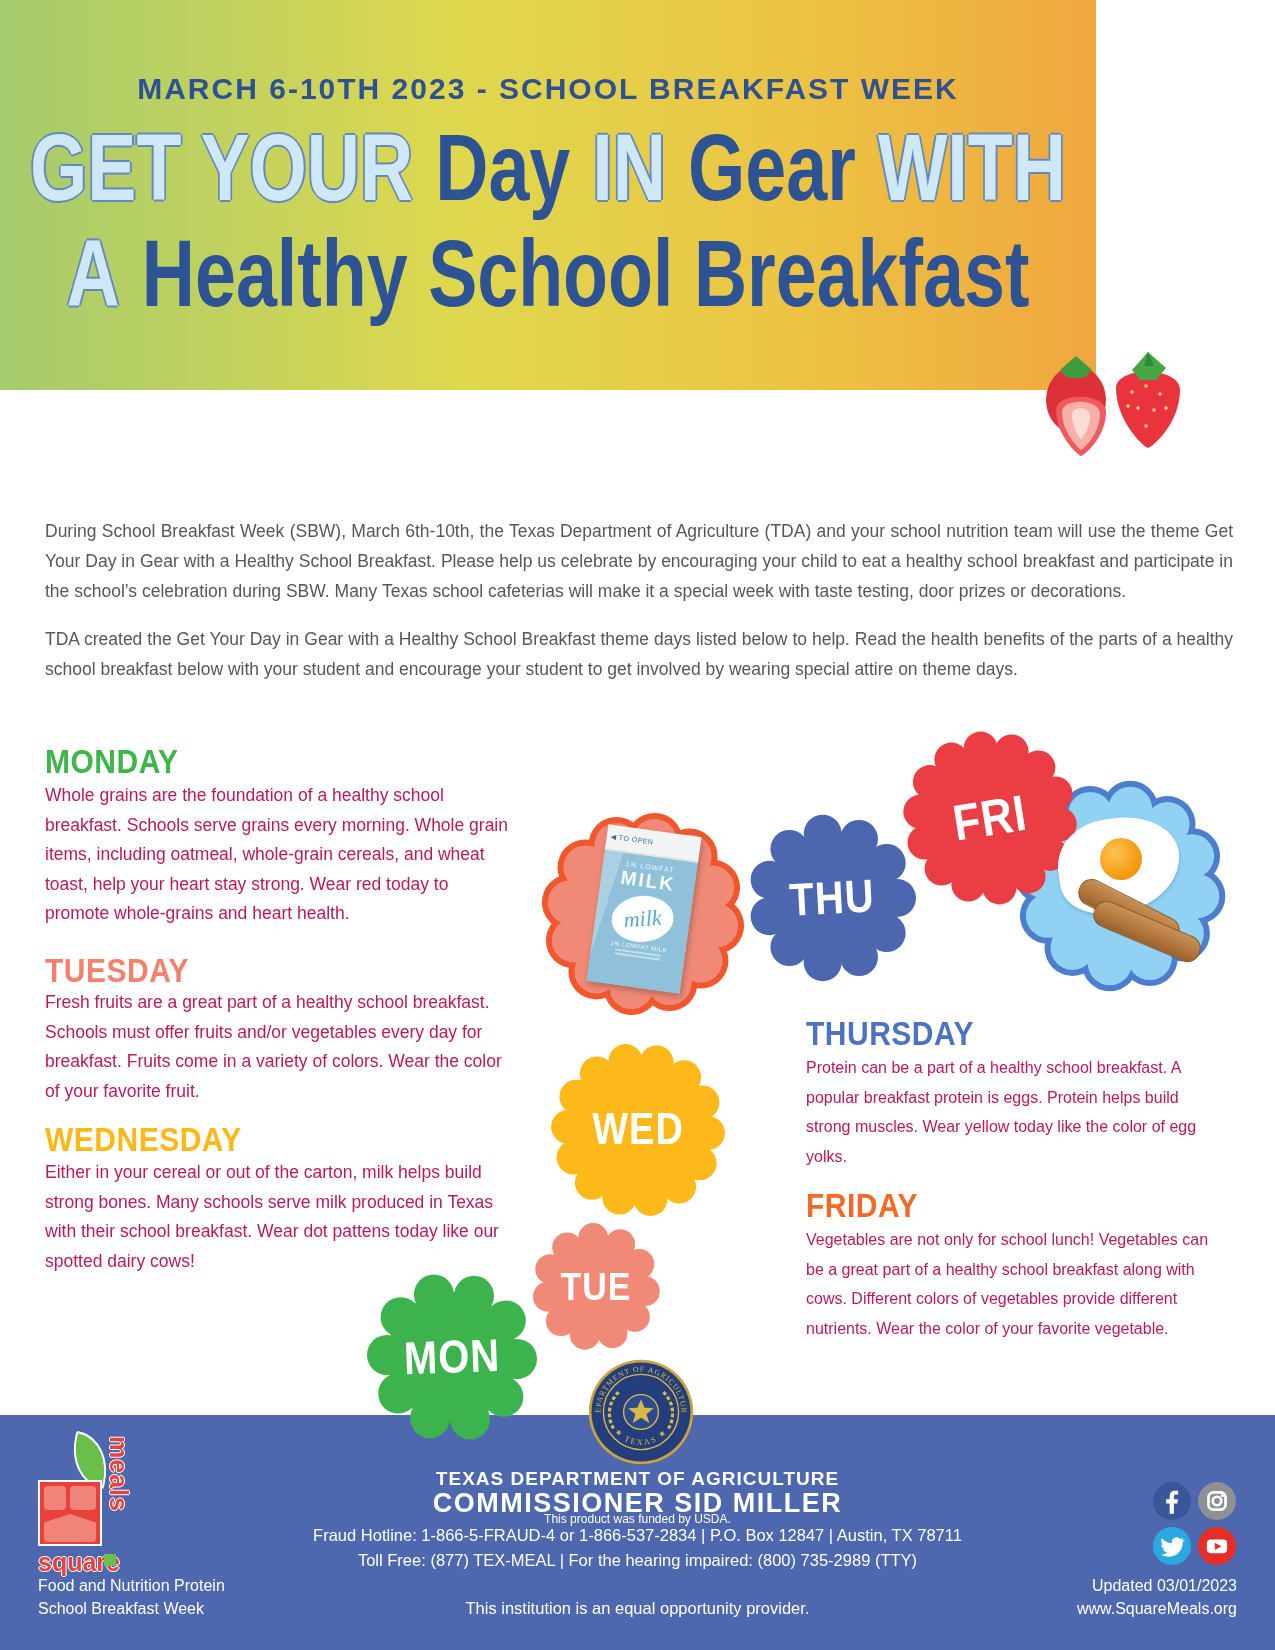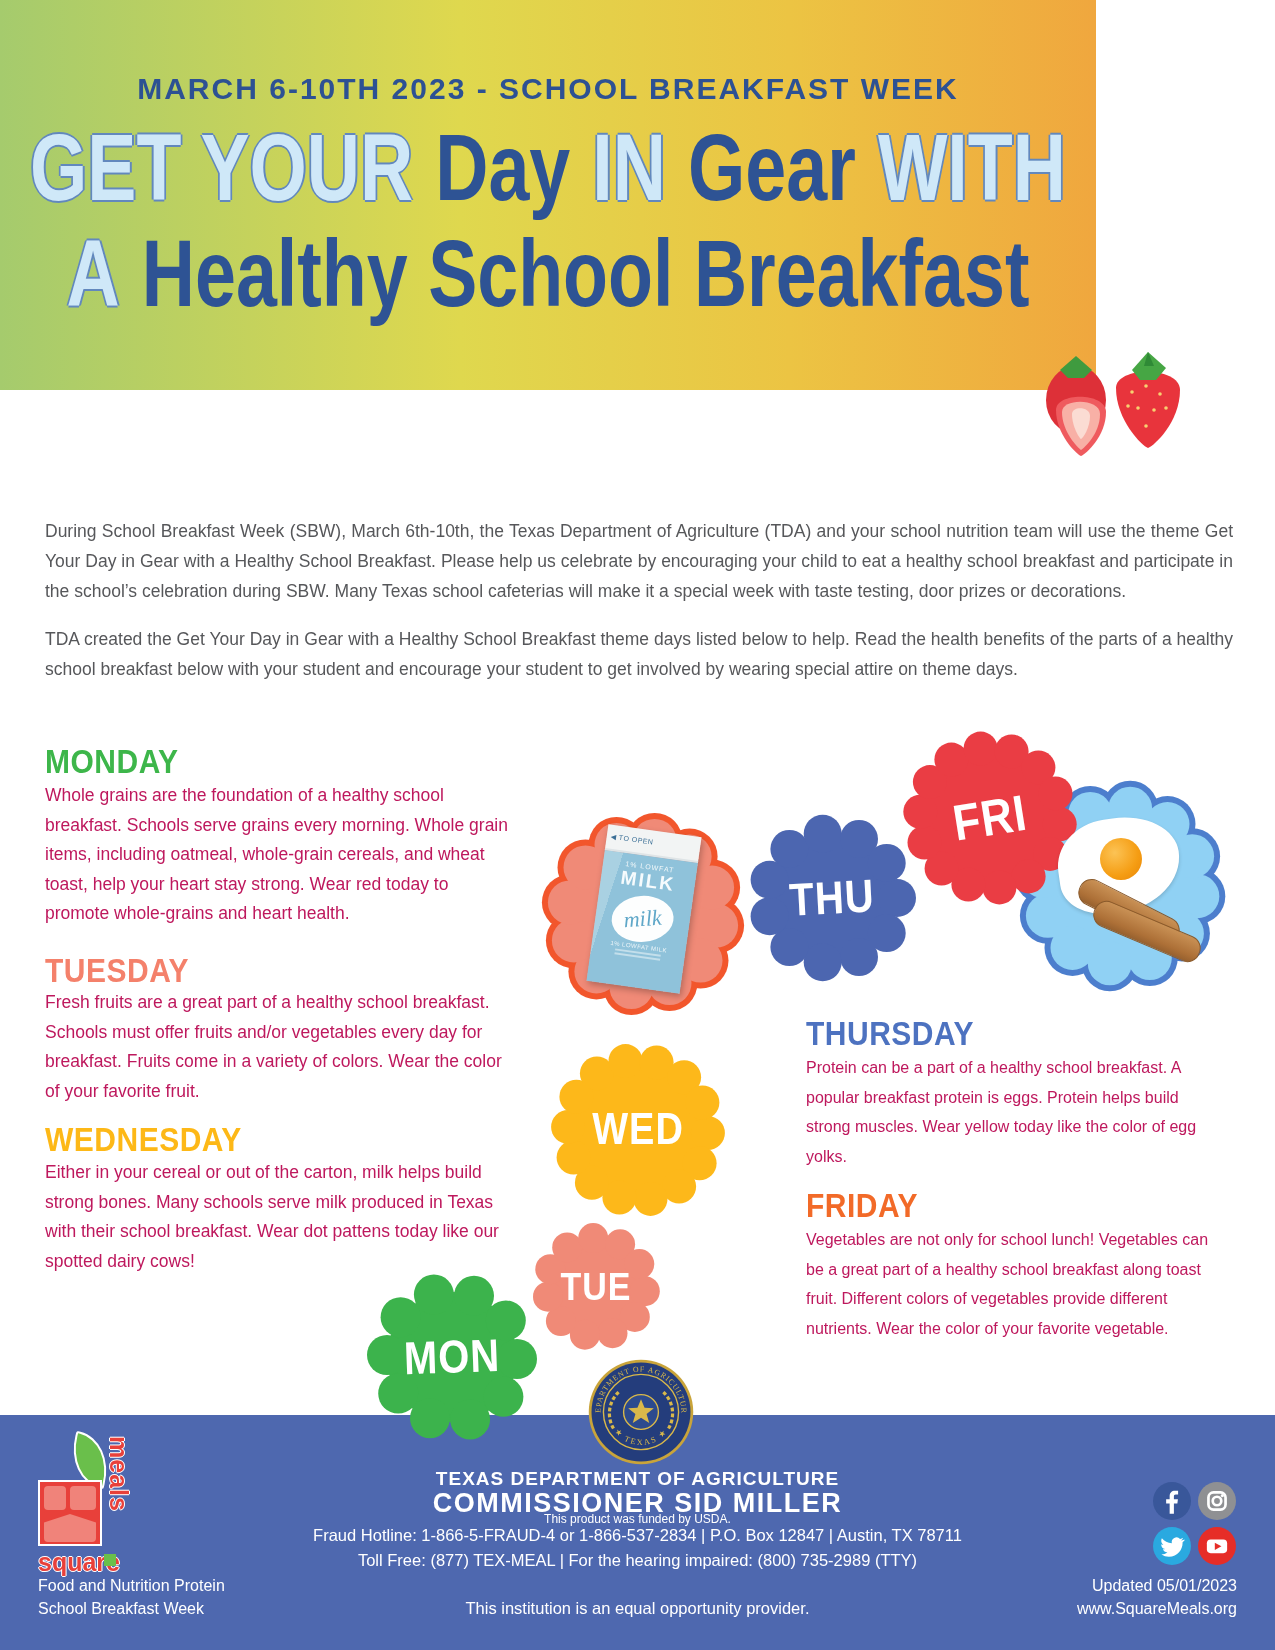--- a/index.html
+++ b/index.html
@@ -161,21 +161,21 @@
 
   <div class="day-head" id="h-mon" style="color: rgb(61, 182, 74);">MONDAY</div>
   <div class="day-text" id="t-mon">Whole grains are the foundation of a healthy school breakfast. Schools serve grains every morning. Whole grain items, including oatmeal, whole-grain cereals, and wheat toast, help your heart stay strong. Wear red today to promote whole-grains and heart health.</div>
   <div class="day-head" id="h-tue" style="color: rgb(244, 129, 107);">TUESDAY</div>
   <div class="day-text" id="t-tue">Fresh fruits are a great part of a healthy school breakfast. Schools must offer fruits and/or vegetables every day for breakfast. Fruits come in a variety of colors. Wear the color of your favorite fruit.</div>
   <div class="day-head" id="h-wed" style="color: rgb(253, 184, 23);">WEDNESDAY</div>
   <div class="day-text" id="t-wed">Either in your cereal or out of the carton, milk helps build strong bones. Many schools serve milk produced in Texas with their school breakfast. Wear dot pattens today like our spotted dairy cows!</div>
   <div class="day-head" id="h-thu" style="color: rgb(77, 114, 192);">THURSDAY</div>
   <div class="day-text" id="t-thu">Protein can be a part of a healthy school breakfast. A popular breakfast protein is eggs. Protein helps build strong muscles. Wear yellow today like the color of egg yolks.</div>
   <div class="day-head" id="h-fri" style="color: rgb(242, 106, 40);">FRIDAY</div>
-  <div class="day-text" id="t-fri">Vegetables are not only for school lunch! Vegetables can be a great part of a healthy school breakfast along toast fruit. Different colors of vegetables provide different nutrients. Wear the color of your favorite vegetable.</div>
+  <div class="day-text" id="t-fri">Vegetables are not only for school lunch! Vegetables can be a great part of a healthy school breakfast along with cows. Different colors of vegetables provide different nutrients. Wear the color of your favorite vegetable.</div>
 
   <svg id="gears" class="gears-svg" viewBox="0 0 1275 1650">
       <g>
         <circle cx="643" cy="914" r="80" fill="#f2562c"></circle>
         <circle cx="716.1" cy="925.6" r="28" fill="#f2562c"></circle>
         <circle cx="700.5" cy="960.6" r="28" fill="#f2562c"></circle>
         <circle cx="669.5" cy="983.1" r="28" fill="#f2562c"></circle>
         <circle cx="631.4" cy="987.1" r="28" fill="#f2562c"></circle>
         <circle cx="596.4" cy="971.5" r="28" fill="#f2562c"></circle>
         <circle cx="573.9" cy="940.5" r="28" fill="#f2562c"></circle>
@@ -393,16 +393,16 @@
     <svg width="38" height="38" viewBox="0 0 24 24">
       <circle cx="12" cy="12" r="12" fill="#2aa9e0"></circle>
       <path transform="translate(4.6,5.2) scale(0.62)" fill="#ffffff" d="M23.953 4.57a10 10 0 0 1-2.825.775 4.958 4.958 0 0 0 2.163-2.723c-.951.555-2.005.959-3.127 1.184a4.92 4.92 0 0 0-8.384 4.482C7.69 8.095 4.067 6.13 1.64 3.162a4.822 4.822 0 0 0-.666 2.475c0 1.71.87 3.213 2.188 4.096a4.904 4.904 0 0 1-2.228-.616v.06a4.923 4.923 0 0 0 3.946 4.827 4.996 4.996 0 0 1-2.212.085 4.936 4.936 0 0 0 4.604 3.417A9.867 9.867 0 0 1 1.17 19.61a13.995 13.995 0 0 0 7.557 2.209c9.053 0 13.998-7.496 13.998-13.985 0-.21 0-.42-.015-.63a9.935 9.935 0 0 0 2.46-2.548z"></path>
     </svg>
     <svg width="38" height="38" viewBox="0 0 24 24">
       <circle cx="12" cy="12" r="12" fill="#e62d27"></circle>
       <rect x="5.6" y="7.9" width="12.8" height="8.6" rx="2.4" fill="#ffffff"></rect>
       <polygon points="10.6,9.9 14.8,12.2 10.6,14.5" fill="#e62d27"></polygon>
     </svg>
   </div>
-  <div class="f-right f-right1">Updated 05/01/2023</div>
+  <div class="f-right f-right1">Updated 03/01/2023</div>
   <div class="f-right f-right2">www.SquareMeals.org</div>
 
 </div>
 
 </body></html>

